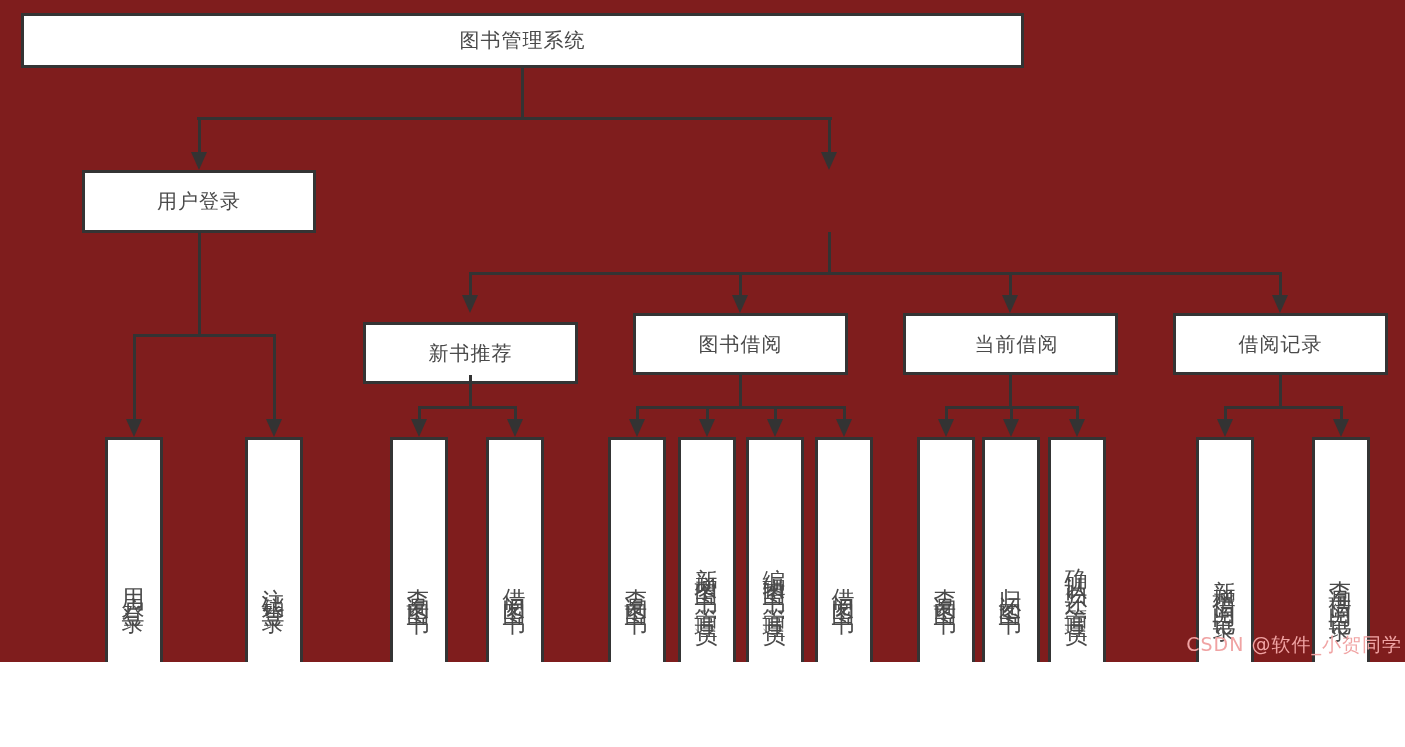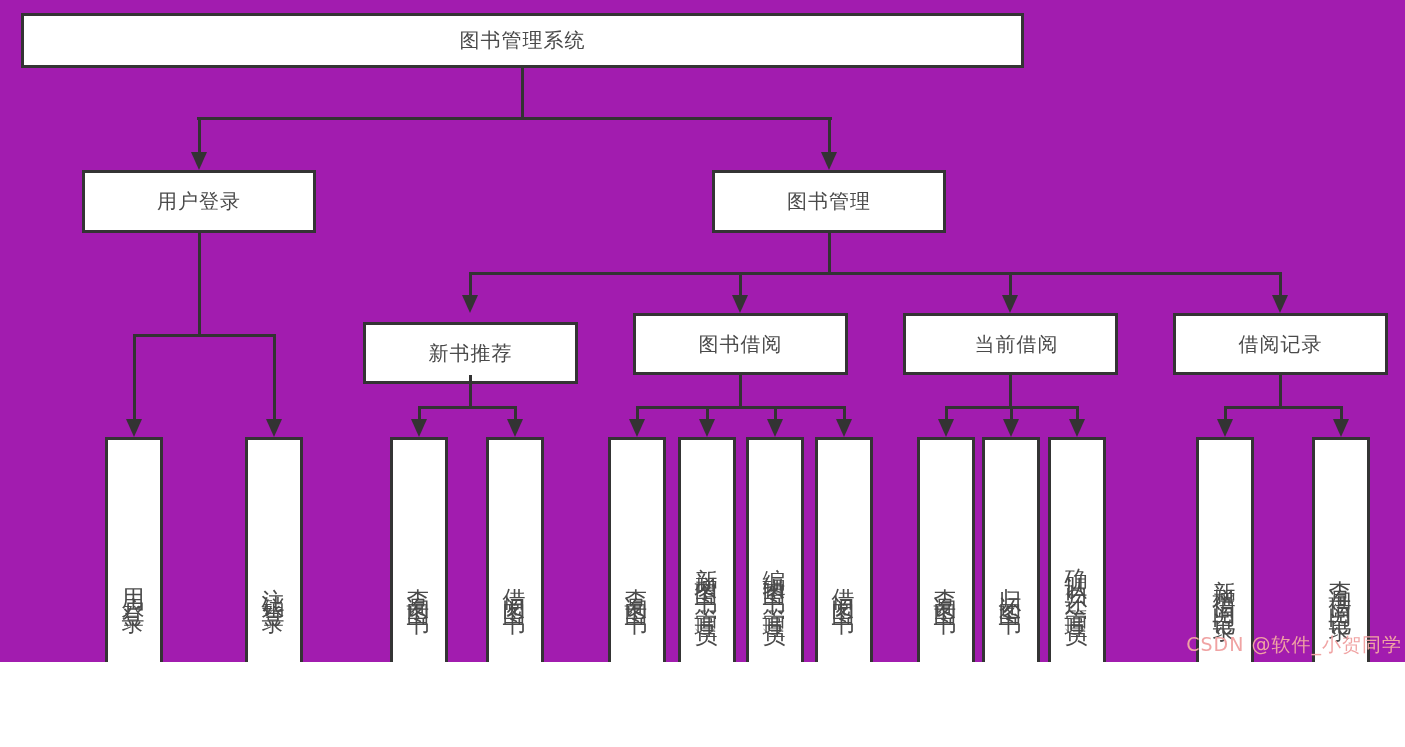--- a/index.html
+++ b/index.html
@@ -1,19 +1,19 @@
 <!DOCTYPE html>
 <html><head>
 <meta charset="utf-8">
 <style>
   html,body{margin:0;padding:0;background:#ffffff;}
   #canvas{
     position:relative;
     width:1405px;height:662px;
-    background:#a21caf;
+    background:#7f1d1d;
     overflow:hidden;
     font-family:"DejaVu Sans","Liberation Sans",sans-serif;
   }
   .hbox{
     position:absolute;
     box-sizing:border-box;
     border:3px solid #343434;
     background:#ffffff;
     display:flex;align-items:center;justify-content:center;
     font-size:20px;color:#4a4a4a;
@@ -60,21 +60,20 @@
   <div class="hbox" style="left:21px;top:13px;width:1003px;height:55px;">图书管理系统</div>
 
   <div class="vline" style="left:521px;top:68px;height:52px;"></div>
   <div class="hline" style="left:197px;top:117px;width:635px;"></div>
   <div class="vline" style="left:198px;top:117px;height:38px;"></div>
   <div class="ahead" style="left:191px;top:152px;"></div>
   <div class="vline" style="left:828px;top:117px;height:38px;"></div>
   <div class="ahead" style="left:821px;top:152px;"></div>
 
   <div class="hbox" style="left:82px;top:170px;width:234px;height:63px;">用户登录</div>
-  <div class="hbox" style="left:712px;top:170px;width:234px;height:63px;">图书管理</div>
 
   <div class="vline" style="left:198px;top:232px;height:104px;"></div>
   <div class="hline" style="left:133px;top:334px;width:143px;"></div>
   <div class="vline" style="left:133px;top:334px;height:87px;"></div>
   <div class="ahead" style="left:126px;top:419px;"></div>
   <div class="vline" style="left:273px;top:334px;height:87px;"></div>
   <div class="ahead" style="left:266px;top:419px;"></div>
 
   <div class="vline" style="left:828px;top:232px;height:42px;"></div>
   <div class="hline" style="left:469px;top:272px;width:813px;"></div>

